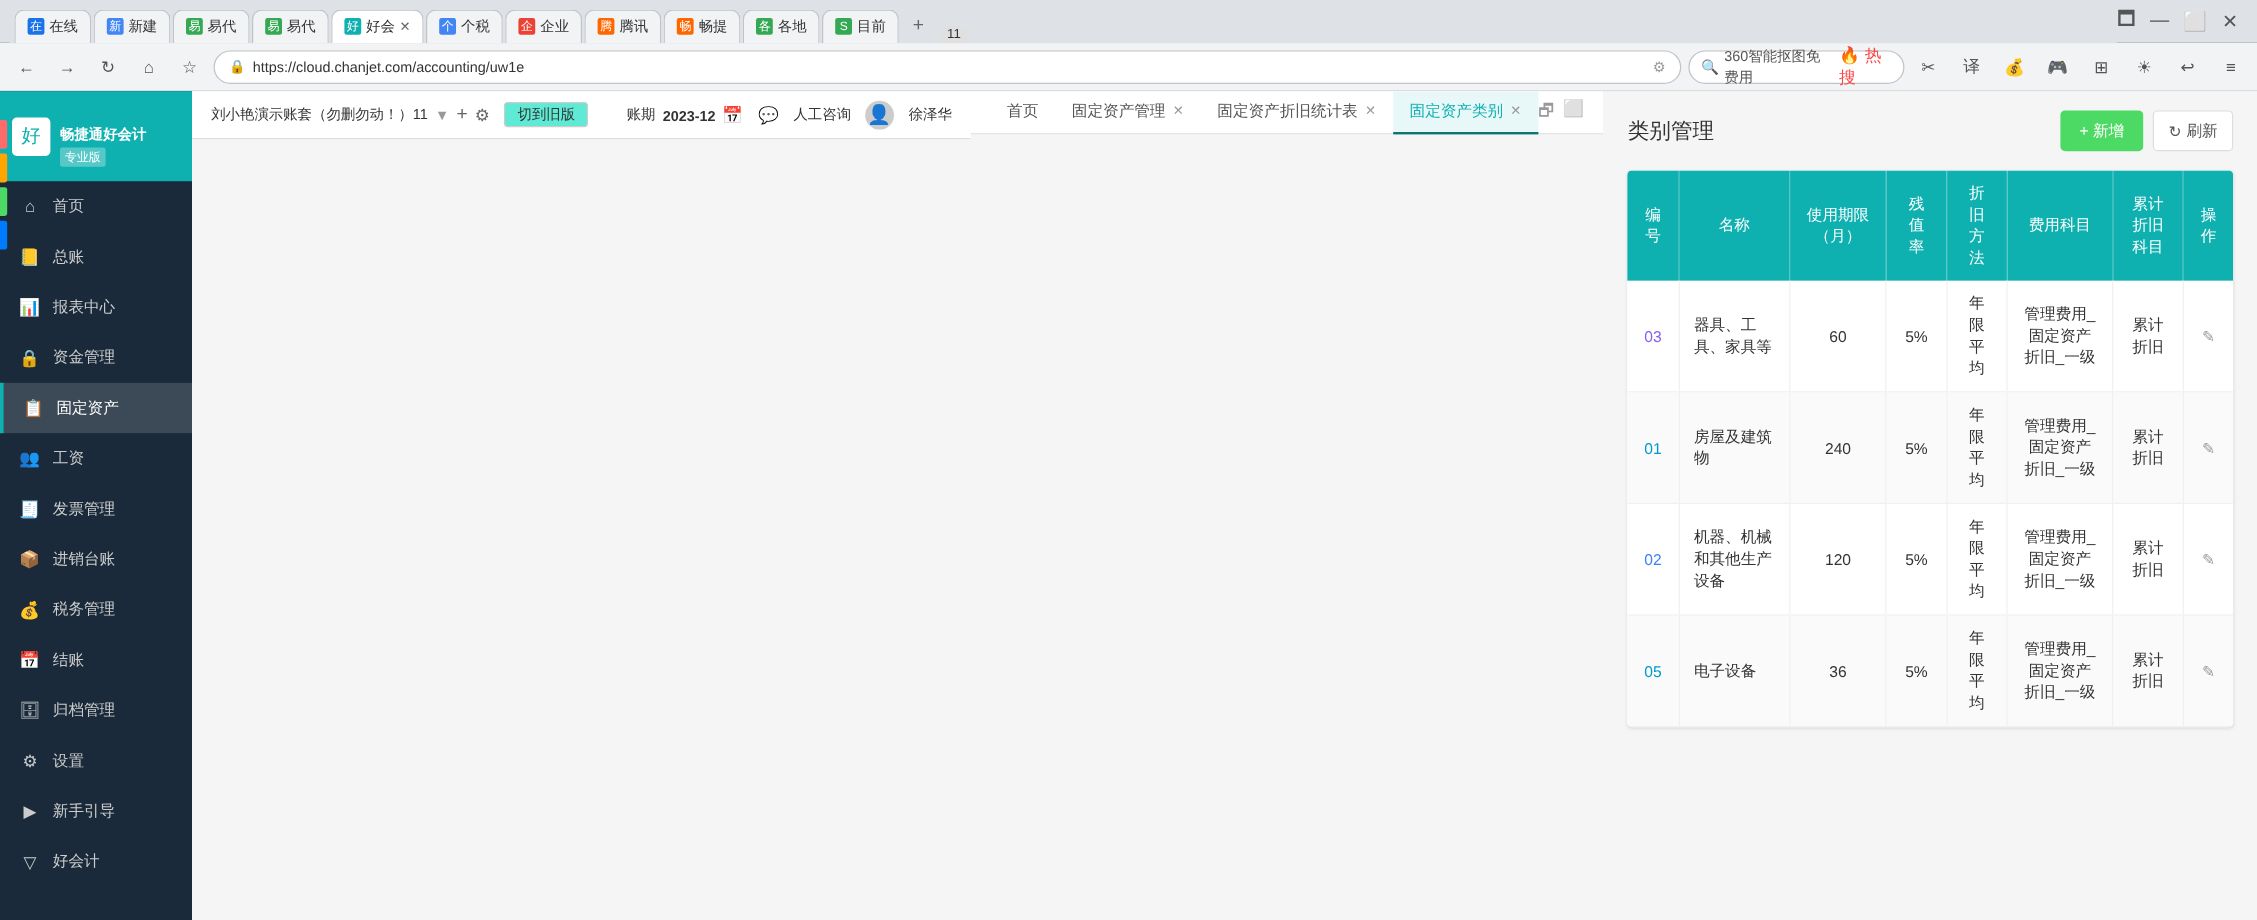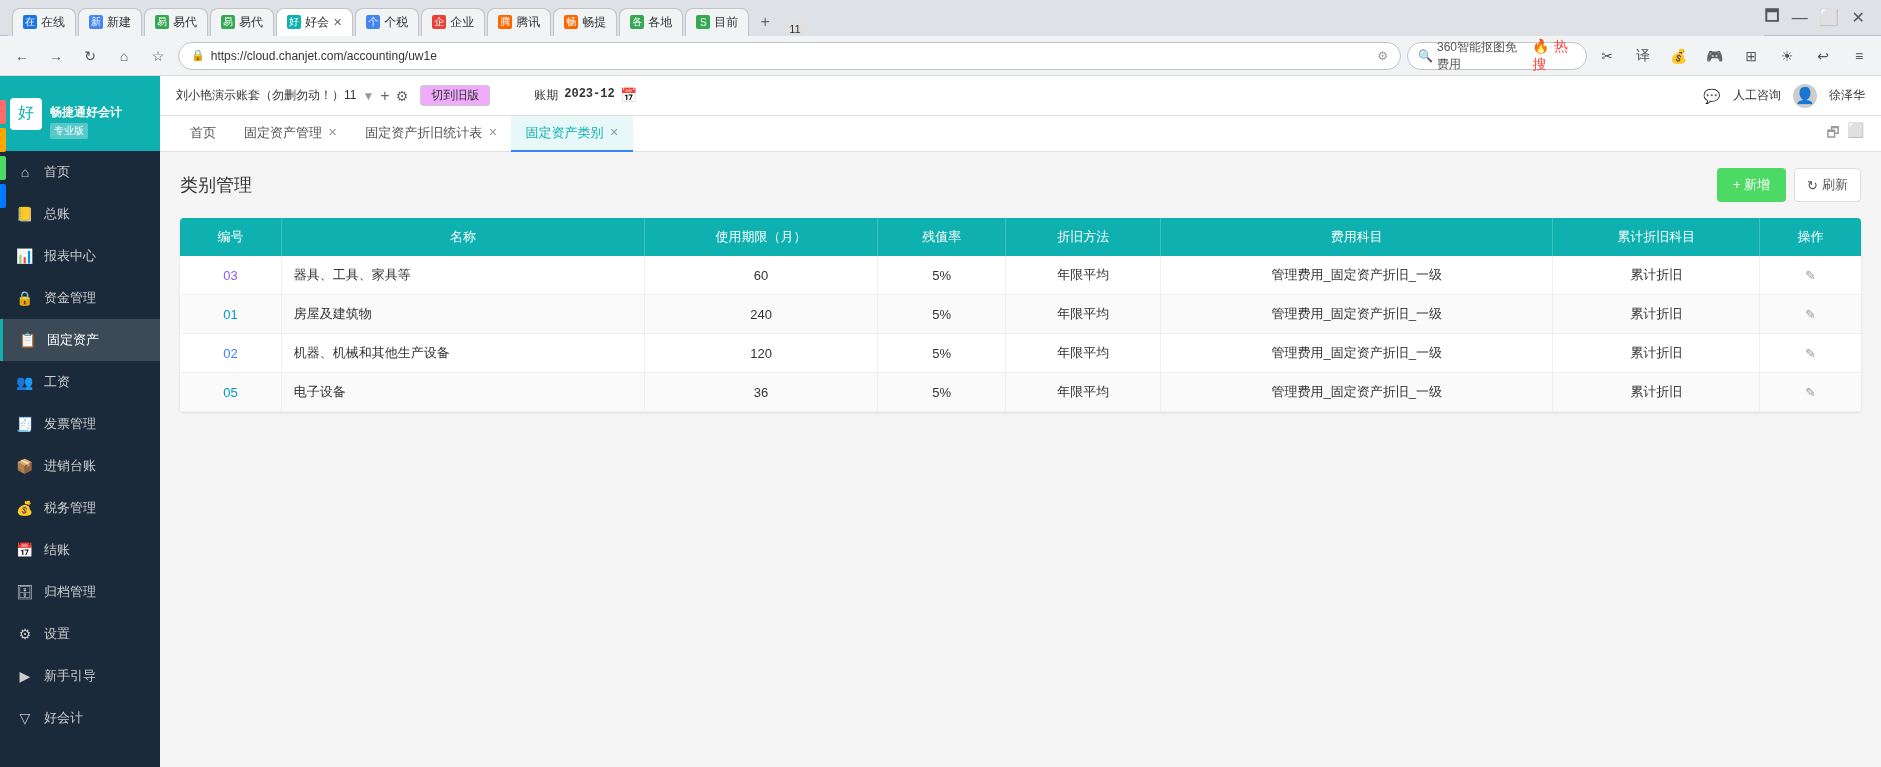--- a/index.html
+++ b/index.html
@@ -34,29 +34,29 @@
     .sidebar { width: 160px; background: #1a2a3a; flex-shrink: 0; display: flex; flex-direction: column; }
     .sidebar-logo { background: #0fb0b0; padding: 12px 10px; display: flex; align-items: center; gap: 8px; }
     .sidebar-nav { flex: 1; overflow-y: auto; }
     .sidebar-item { display: flex; align-items: center; padding: 12px 16px; color: #ccc; cursor: pointer; gap: 10px; font-size: 13px; }
     .sidebar-item.active { background: rgba(255,255,255,0.15); color: #fff; border-left: 3px solid #0fb0b0; }
     .sidebar-item .si-icon { width: 18px; height: 18px; display: flex; align-items: center; justify-content: center; font-size: 14px; flex-shrink: 0; }
 
     
     .app-header { height: 40px; background: #fff; border-bottom: 1px solid #e0e0e0; display: flex; align-items: center; padding: 0 16px; gap: 12px; }
     .header-user { display: flex; align-items: center; gap: 6px; font-size: 12px; color: #333; }
-    .header-period { display: flex; align-items: flex-start; gap: 6px; font-size: 12px; color: #333; margin-left: 32px; font-family: Liberation Mono, monospace; }
-    .header-btn { border: 1px solid #ccc; border-radius: 3px; padding: 1px 10px; font-size: 12px; color: #333; cursor: pointer; background: #f0abfc; }
+    .header-period { display: flex; align-items: flex-end; gap: 6px; font-size: 12px; color: #333; margin-left: 20px; }
+    .header-btn { border: 1px solid #ccc; border-radius: 3px; padding: 1px 10px; font-size: 12px; color: #333; cursor: pointer; background: #5eead4; }
     .header-right { margin-left: auto; display: flex; align-items: center; gap: 12px; font-size: 12px; color: #333; }
     .header-avatar { width: 24px; height: 24px; border-radius: 50%; background: #ccc; display: flex; align-items: center; justify-content: center; font-size: 11px; color: #666; }
 
     
     .content-tabs { display: flex; align-items: center; border-bottom: 1px solid #e0e0e0; background: #fff; padding: 0 16px; height: 36px; }
     .content-tab { display: flex; align-items: center; padding: 8px 14px; font-size: 13px; color: #555; cursor: pointer; border-bottom: 2px solid transparent; gap: 6px; }
-    .content-tab.active { color: #0fb0b0; border-bottom: 2px solid #3b82f6; background: #e8f8f8; }
+    .content-tab.active { color: #0fb0b0; border-bottom: 2px solid #0f766e; background: #e8f8f8; }
     .content-tab .tab-x { color: #999; font-size: 11px; cursor: pointer; }
     .tab-resize { margin-left: auto; display: flex; gap: 8px; color: #999; font-size: 14px; }
 
     
     .main-content { flex: 1; overflow-y: auto; padding: 16px 20px; background: #f5f5f5; }
     .page-header { display: flex; align-items: center; justify-content: space-between; margin-bottom: 16px; }
     .page-title { font-size: 18px; color: #333; font-weight: 500; }
     .page-actions { display: flex; gap: 8px; }
     .btn-add { background: #4cd964; color: #fff; border: none; border-radius: 4px; padding: 7px 16px; font-size: 13px; cursor: pointer; display: flex; align-items: center; gap: 4px; }
     .btn-refresh { background: #fff; color: #555; border: 1px solid #ddd; border-radius: 4px; padding: 7px 12px; font-size: 13px; cursor: pointer; display: flex; align-items: center; gap: 4px; }
@@ -66,21 +66,21 @@
     .data-table thead tr { background: #0fb0b0; color: #fff; }
     .data-table thead th { padding: 10px 12px; text-align: center; font-weight: normal; font-size: 13px; border-right: 1px solid rgba(255,255,255,0.2); }
     .data-table thead th:last-child { border-right: none; }
     .data-table tbody tr { border-bottom: 1px solid #f0f0f0; }
     .data-table tbody td { padding: 10px 12px; text-align: center; font-size: 13px; color: #333; border-right: 1px solid #f0f0f0; }
     .data-table tbody td:first-child { color: #0099cc; }
     .data-table tbody td:nth-child(2) { text-align: left; }
     .data-table tbody td:last-child { border-right: none; }
     .edit-icon { color: #999; cursor: pointer; font-size: 13px; }
 
-    .content-area { flex: 1; display: flex; flex-direction: column; overflow: hidden; }
+    .content-area { flex: 1; display: flex; overflow: hidden; }
     .content-body { flex: 1; overflow-y: auto; }
 
     
     ::-webkit-scrollbar { width: 6px; height: 6px; }
     ::-webkit-scrollbar-track { background: #f1f1f1; }
     ::-webkit-scrollbar-thumb { background: #ccc; border-radius: 3px; }
 
     .left-side-indicator { position: fixed; left: 0; top: 100px; width: 6px; display: flex; flex-direction: column; gap: 4px; z-index: 100; }
     .indicator-dot { width: 6px; height: 24px; border-radius: 0 2px 2px 0; }
   </style>

